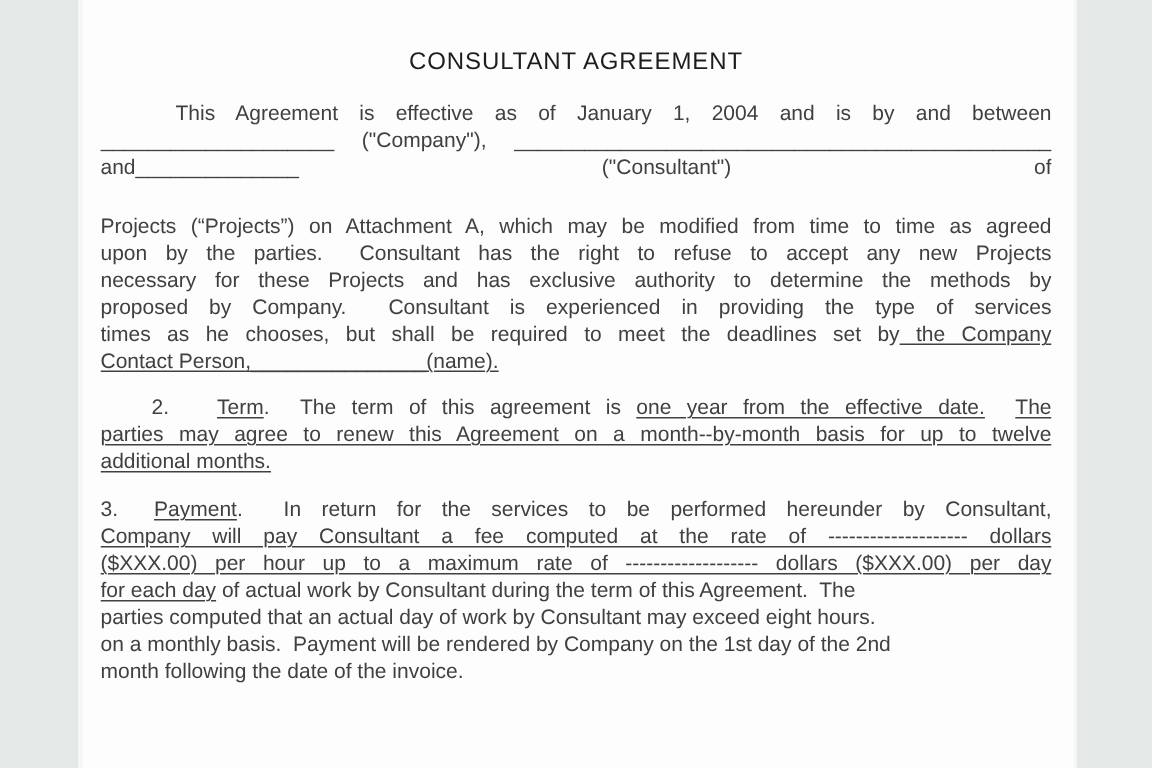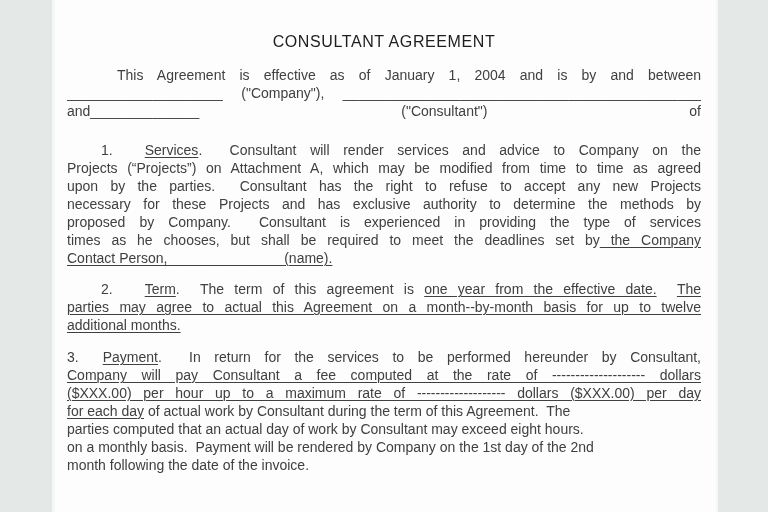--- a/index.html
+++ b/index.html
@@ -74,32 +74,31 @@
   <div class="page">
     <div class="doc-title">CONSULTANT AGREEMENT</div>
 
     <div class="para intro">
         <div class="line"><span class="tab" style="width: 50px;"></span><span>This Agreement is effective as of January 1, 2004 and is by and between</span></div>
         <div class="line"><span>____________________ ("Company"), ______________________________________________ (address)</span></div>
         <div class="line"><span>and______________ ("Consultant") of ____________________________________________________________.</span></div>
       </div>
 
     <div class="para sec1">
-        <div class="line"><span class="tab" style="width: 34px;"></span><span>1.</span><span class="tab" style="width: 32px;"></span><span class="u">Services</span><span>.&nbsp; Consultant will render services and advice to Company on the</span></div>
         <div class="line"><span>Projects (“Projects”) on Attachment A, which may be modified from time to time as agreed</span></div>
         <div class="line"><span>upon by the parties.&nbsp; Consultant has the right to refuse to accept any new Projects</span></div>
         <div class="line"><span>necessary for these Projects and has exclusive authority to determine the methods by</span></div>
         <div class="line"><span>proposed by Company.&nbsp; Consultant is experienced in providing the type of services</span></div>
         <div class="line"><span>times as he chooses, but shall be required to meet the deadlines set by</span><span class="u"> the Company</span></div>
         <div class="line l"><span class="u">Contact Person,_______________(name).</span></div>
       </div>
 
     <div class="para sec2">
         <div class="line"><span class="tab" style="width: 34px;"></span><span>2.</span><span class="tab" style="width: 32px;"></span><span class="u">Term</span><span>.&nbsp; The term of this agreement is </span><span class="u">one year from the effective date.</span><span>&nbsp; </span><span class="u">The</span></div>
-        <div class="line"><span class="u">parties may agree to actual this Agreement on a month--by-month basis for up to twelve</span></div>
+        <div class="line"><span class="u">parties may agree to renew this Agreement on a month--by-month basis for up to twelve</span></div>
         <div class="line l"><span class="u">additional months.</span></div>
       </div>
 
     <div class="para sec3">
         <div class="line"><span>3.</span><span class="tab" style="width: 24px;"></span><span class="u">Payment</span><span>.&nbsp; In return for the services to be performed hereunder by Consultant,</span></div>
         <div class="line"><span class="u">Company will pay Consultant a fee computed at the rate of -------------------- dollars</span></div>
         <div class="line"><span class="u">($XXX.00) per hour up to a maximum rate of ------------------- dollars ($XXX.00) per day</span></div>
         <div class="line l"><span class="u">for each day</span><span> of actual work by Consultant during the term of this Agreement.&nbsp; The</span></div>
         <div class="line l"><span>parties computed that an actual day of work by Consultant may exceed eight hours.</span></div>
         <div class="line l"><span>on a monthly basis.&nbsp; Payment will be rendered by Company on the 1st day of the 2nd</span></div>

